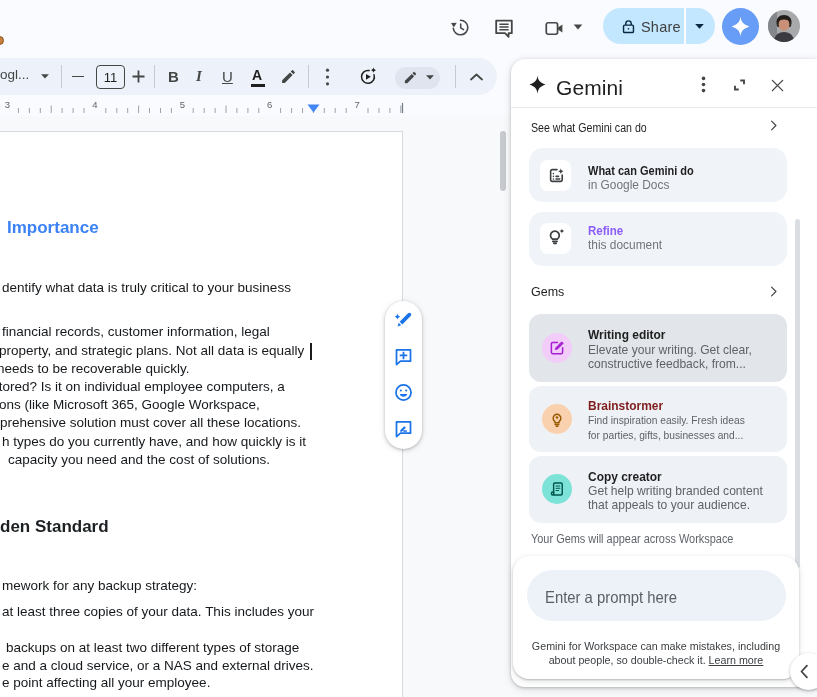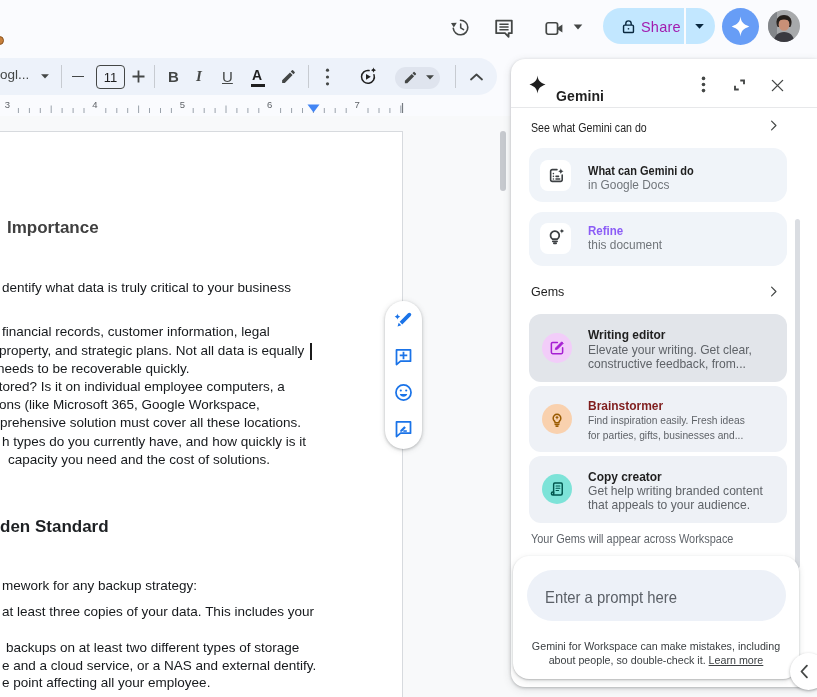--- a/index.html
+++ b/index.html
@@ -29,21 +29,21 @@
     <path d="M1.7 1.5h8.6L6 6.6z" fill="#444746"></path>
   </svg>
 
 <div class="abs" style="left:603px;top:8px;width:112px;height:36px;border-radius:18px;background:#c2e7ff"></div>
 <div class="abs" style="left:684px;top:8px;width:1.5px;height:36px;background:#fafbfe"></div>
 <svg class="abs" style="left:620px;top:18px" width="17" height="17" viewBox="0 0 24 24" fill="none" stroke="#09283f" stroke-width="2" stroke-linejoin="round">
   <rect x="5" y="10" width="14" height="10.5" rx="1.6"></rect>
   <path d="M8.2 10V7.8a3.8 3.8 0 0 1 7.6 0V10"></path>
   <circle cx="12" cy="15.2" r="1.2" fill="#09283f" stroke="none"></circle>
 </svg>
-<div class="abs" style="left:641px;top:18.5px;font-size:14.5px;font-weight:500;color:#a21caf;letter-spacing:.2px">Share</div>
+<div class="abs" style="left:641px;top:18.5px;font-size:14.5px;font-weight:500;color:#404040;letter-spacing:.2px">Share</div>
 <svg class="abs" style="left:694px;top:23px" width="11" height="7" viewBox="0 0 11 7">
     <path d="M1.2 1h8.6L5.5 5.8z" fill="#09283f"></path>
   </svg>
 
 <div class="abs" style="left:722px;top:8px;width:37px;height:37px;border-radius:50%;background:#679df6"></div>
 <svg class="abs" style="left:729px;top:15px" width="23" height="23" viewBox="0 0 24 24">
     <path d="M12 1.6c.64 5.6 2.7 7.9 9.2 10.4-6.5 2.5-8.56 4.8-9.2 10.4-.64-5.6-2.7-7.9-9.2-10.4 6.5-2.5 8.56-4.8 9.2-10.4z" fill="#fff"></path>
   </svg>
 
 <svg class="abs" style="left:768px;top:10px" width="32" height="32" viewBox="0 0 32 32">
@@ -154,37 +154,37 @@
       <text x="94.9" y="12.5" text-anchor="middle">4</text>
       <text x="182.3" y="12.5" text-anchor="middle">5</text>
       <text x="269.7" y="12.5" text-anchor="middle">6</text>
       <text x="357.1" y="12.5" text-anchor="middle">7</text>
     </g>
     <polygon points="307.5,9.5 319.5,9.5 313.5,17.5" fill="#4285f4"></polygon>
   </svg>
 
 <div class="abs" style="left:500px;top:131px;width:6px;height:60px;border-radius:3px;background:#c6c9ce"></div>
 
-<div class="abs" style="left:7px;top:218.5px;font-size:17px;line-height:18px;font-weight:700;color:#404040">Importance</div>
+<div class="abs" style="left:7px;top:218.5px;font-size:17px;line-height:18px;font-weight:700;color:#3b82f6">Importance</div>
 <div class="abs doc" style="left:2px;top:278.6px">dentify what data is truly critical to your business</div>
 <div class="abs doc" style="left:2px;top:323.1px">financial records, customer information, legal</div>
 <div class="abs doc" style="left:-1px;top:341.5px">property, and strategic plans. Not all data is equally</div>
 <div class="abs doc" style="left:-3px;top:359.8px">needs to be recoverable quickly.</div>
 <div class="abs doc" style="left:-8px;top:378.1px">stored? Is it on individual employee computers, a</div>
 <div class="abs doc" style="left:-4px;top:396.4px">ions (like Microsoft 365, Google Workspace,</div>
 <div class="abs doc" style="left:0px;top:414.3px">prehensive solution must cover all these locations.</div>
 <div class="abs doc" style="left:2px;top:432.6px">h types do you currently have, and how quickly is it</div>
 <div class="abs doc" style="left:8px;top:450.9px">capacity you need and the cost of solutions.</div>
 <div class="abs" style="left:310px;top:343px;width:1.6px;height:17px;background:#1b1b1b"></div>
 
 <div class="abs" style="left:0px;top:517.5px;font-size:17px;line-height:18px;font-weight:700;color:#1d2023">den Standard</div>
 <div class="abs doc" style="left:2px;top:576.5px">mework for any backup strategy:</div>
 <div class="abs doc" style="left:2px;top:602.8px">at least three copies of your data. This includes your</div>
 <div class="abs doc" style="left:6px;top:638.6px">backups on at least two different types of storage</div>
-<div class="abs doc" style="left:2px;top:657px">e and a cloud service, or a NAS and external dentify.</div>
+<div class="abs doc" style="left:2px;top:657px">e and a cloud service, or a NAS and external drives.</div>
 <div class="abs doc" style="left:2px;top:674.4px">e point affecting all your employee.</div>
 
 <div class="abs" style="left:385px;top:301px;width:37px;height:148px;border-radius:18.5px;background:#fff;box-shadow:0 1px 3px rgba(60,64,67,.3),0 1px 6px rgba(60,64,67,.15)"></div>
 <svg class="abs" style="left:393px;top:310px" width="21" height="21" viewBox="0 0 24 24" fill="#1a73e8">
   <path d="M20.2 3.8a2.1 2.1 0 0 0-3 0L7.6 13.5l3 3 9.6-9.7a2.1 2.1 0 0 0 0-3zM6.5 14.6l-1.3 4.2 4.2-1.3z"></path>
   <path d="M5.1 4.1c.25 1.9 1 2.7 3.2 3.5-2.2.8-2.95 1.6-3.2 3.5-.25-1.9-1-2.7-3.2-3.5 2.2-.8 2.95-1.6 3.2-3.5z"></path>
 </svg>
 <svg class="abs" style="left:393px;top:346px" width="21" height="21" viewBox="0 0 24 24" fill="none" stroke="#1a73e8" stroke-width="2" stroke-linejoin="round">
   <path d="M4 4.5h16v12.8H8.6L4 21.2z"></path>
   <path d="M12 7.5v6.6M8.7 10.8h6.6" stroke-linecap="square"></path>
@@ -198,21 +198,21 @@
 <svg class="abs" style="left:393px;top:418px" width="21" height="21" viewBox="0 0 24 24" fill="none" stroke="#1a73e8" stroke-width="2" stroke-linejoin="round">
   <path d="M4 4.5h16v12.8H8.6L4 21.2z"></path>
   <path d="M8.3 13.9l4.6-4.6 1.8 1.8-4.6 4.6H8.3z" fill="#1a73e8" stroke="none"></path>
   <path d="M11.8 14.9h4" stroke-width="1.8"></path>
 </svg>
 
 <div class="abs" style="left:511px;top:59px;width:306px;height:628px;background:#fff;border-radius:14px 0 0 14px;box-shadow:0 1px 3px rgba(60,64,67,.3),0 2px 8px rgba(60,64,67,.15)"></div>
 <svg class="abs" style="left:527px;top:74px" width="21" height="21" viewBox="0 0 24 24">
     <path d="M12 1.6c.64 5.6 2.7 7.9 9.2 10.4-6.5 2.5-8.56 4.8-9.2 10.4-.64-5.6-2.7-7.9-9.2-10.4 6.5-2.5 8.56-4.8 9.2-10.4z" fill="#1f1f1f"></path>
   </svg>
-<div class="abs" style="left:556px;top:88px;font-size:14px;font-weight:700;color:#1f1f1f;letter-spacing:.1px">Gemini</div>
+<div class="abs" style="left:556px;top:76px;font-size:21px;font-weight:400;color:#1f1f1f;letter-spacing:.1px">Gemini</div>
 <svg class="abs" style="left:699px;top:76px" width="9" height="17" viewBox="0 0 9 17">
     <g fill="#444746">
       <circle cx="4.5" cy="2.4" r="1.8"></circle>
       <circle cx="4.5" cy="8.5" r="1.8"></circle>
       <circle cx="4.5" cy="14.6" r="1.8"></circle>
     </g>
   </svg>
 <svg class="abs" style="left:731.5px;top:76.5px" width="15" height="16" viewBox="0 0 16 16" fill="none" stroke="#444746" stroke-width="2">
   <path d="M8.8 3.2h4v4M7.2 12.8h-4v-4"></path>
 </svg>

